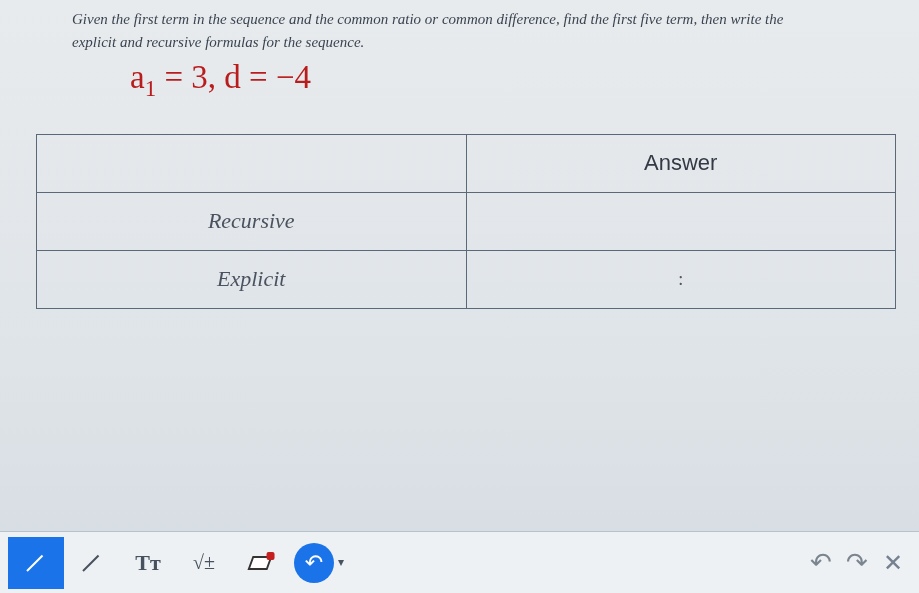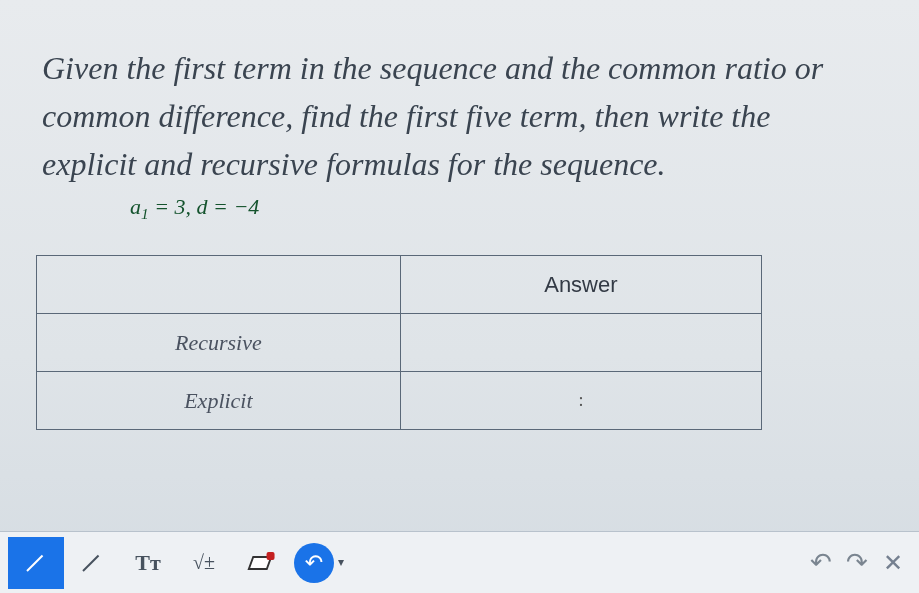--- a/index.html
+++ b/index.html
@@ -5,38 +5,36 @@
   * { box-sizing: border-box; margin: 0; padding: 0; }
   body {
     width: 919px;
     height: 593px;
     background: linear-gradient(to bottom, #e8ebee 0%, #dfe4e8 60%, #d5dce2 100%);
     font-family: Georgia, 'Times New Roman', serif;
     overflow: hidden;
     position: relative;
   }
   .question {
-    padding: 8px 90px 0 42px;
+    padding: 8px 90px 0 72px;
     color: #3a4450;
-    font-size: 32px;
+    font-size: 15px;
     line-height: 1.5;
     font-style: italic;
-    margin-top: 36px;
   }
   .given {
     padding: 6px 0 0 130px;
-    color: #14532d;
-    font-size: 22px;
-    font-style: italic;
+    color: #b91c1c;
+    font-size: 33px;
     font-family: 'Times New Roman', serif;
   }
   .given sub { font-size: 0.7em; vertical-align: sub; }
   .table-wrap {
     margin: 32px 0 0 36px;
-    width: 726px;
+    width: 860px;
     border-radius: 25px;
   }
   table {
     width: 100%;
     border-collapse: collapse;
     background: transparent;
   }
   th, td {
     border: 1px solid #5a6878;
     height: 58px;

